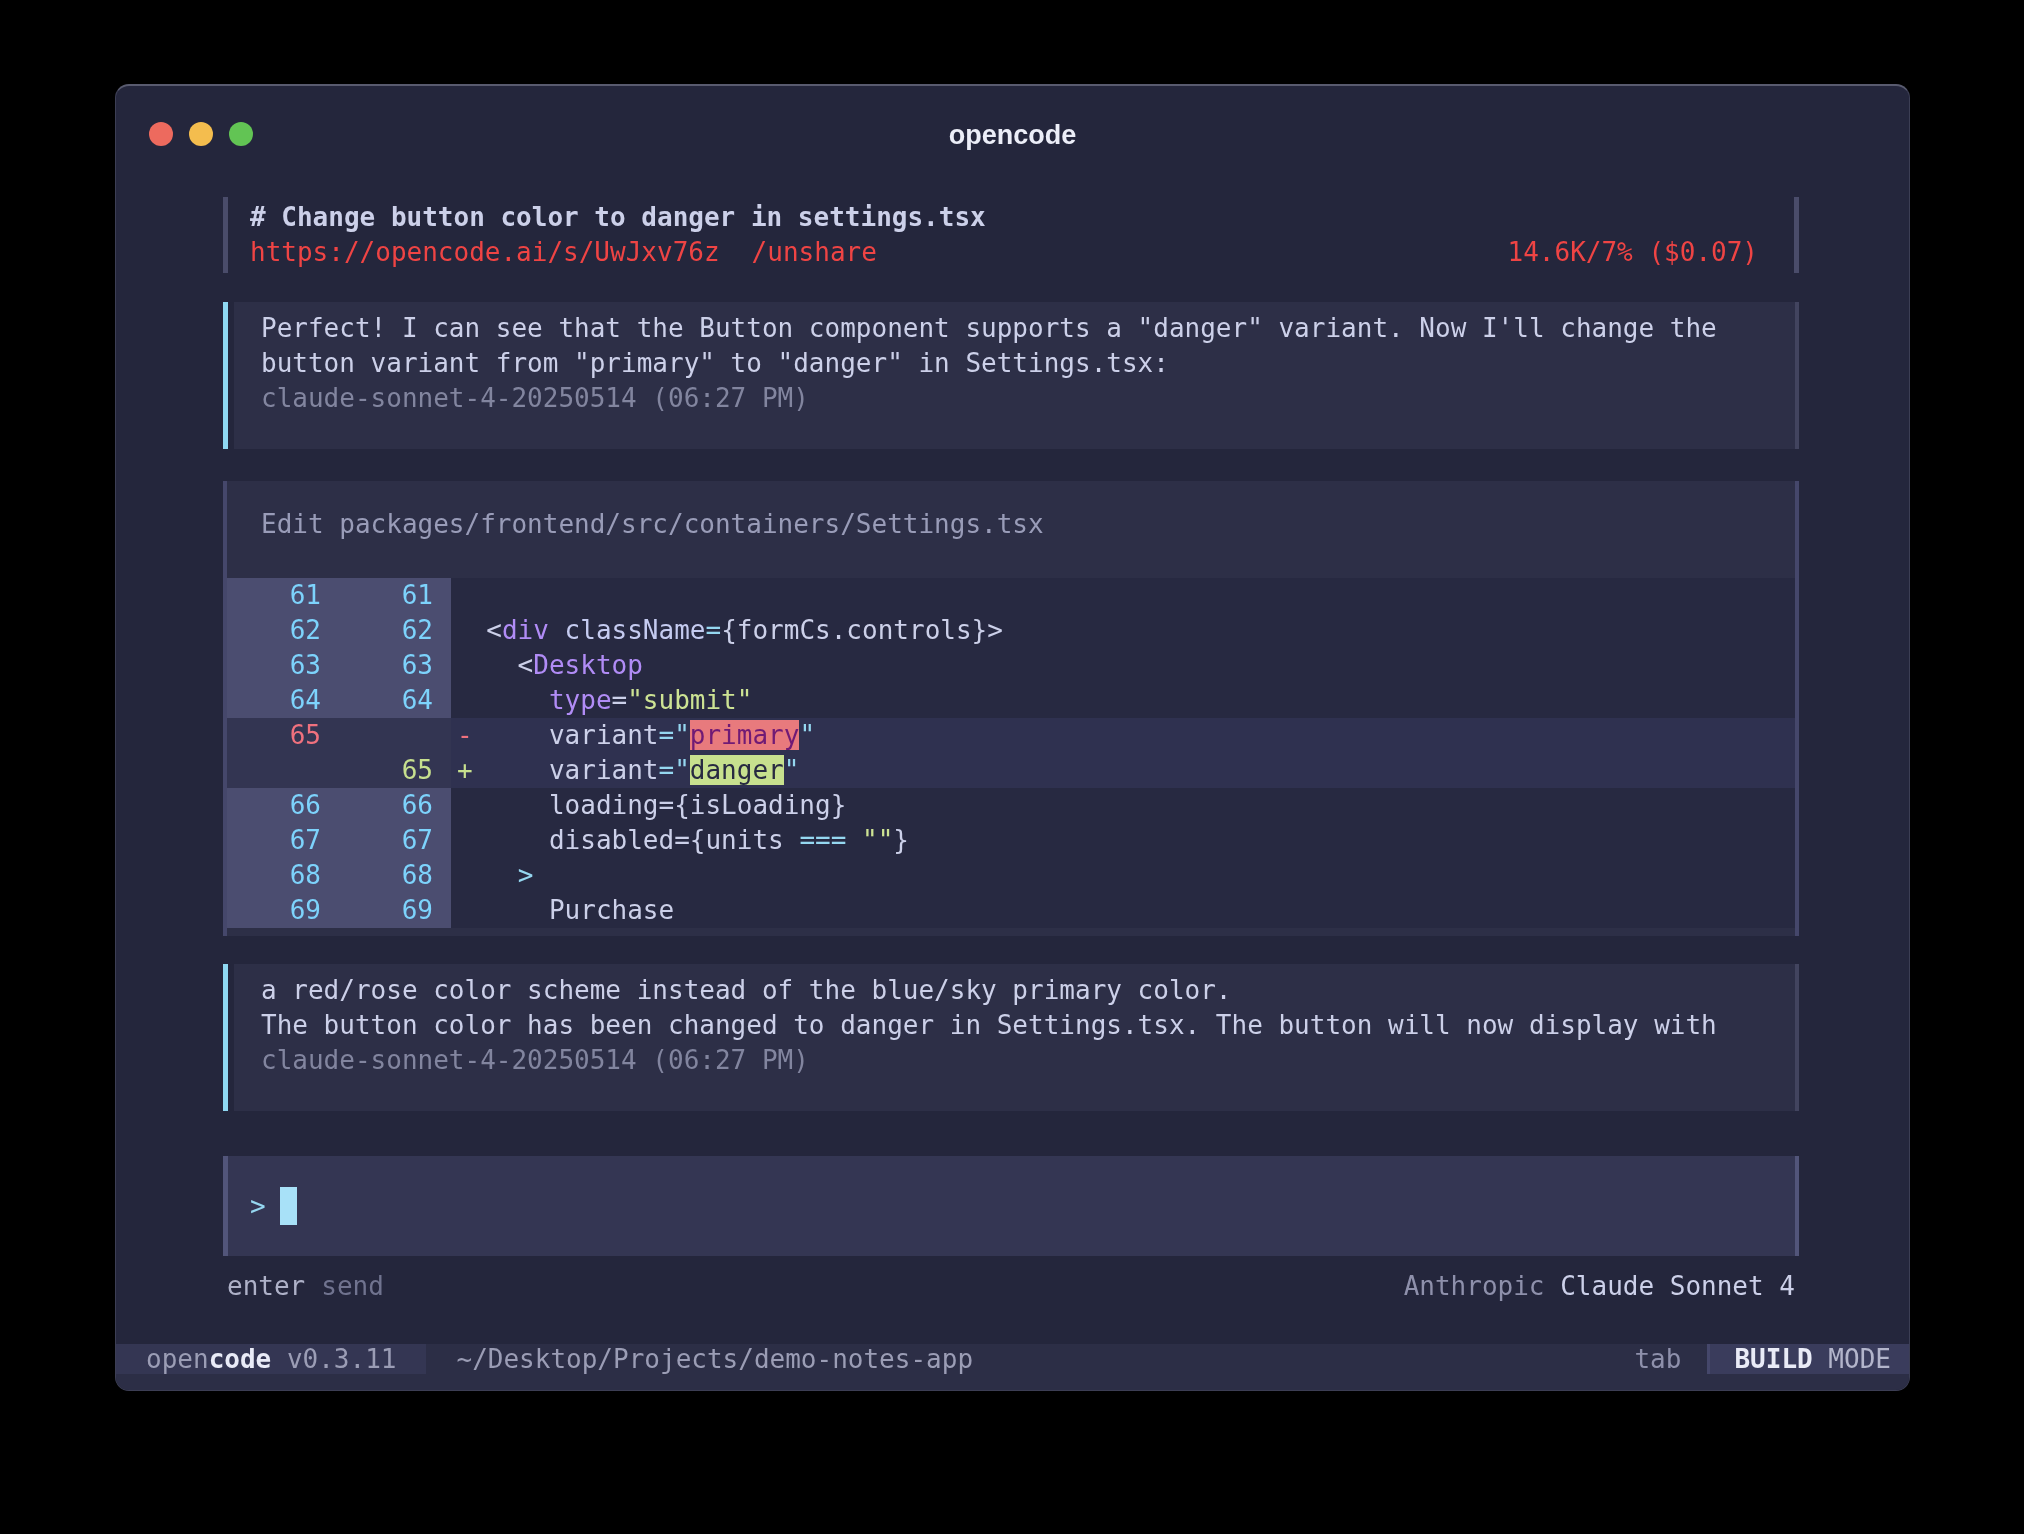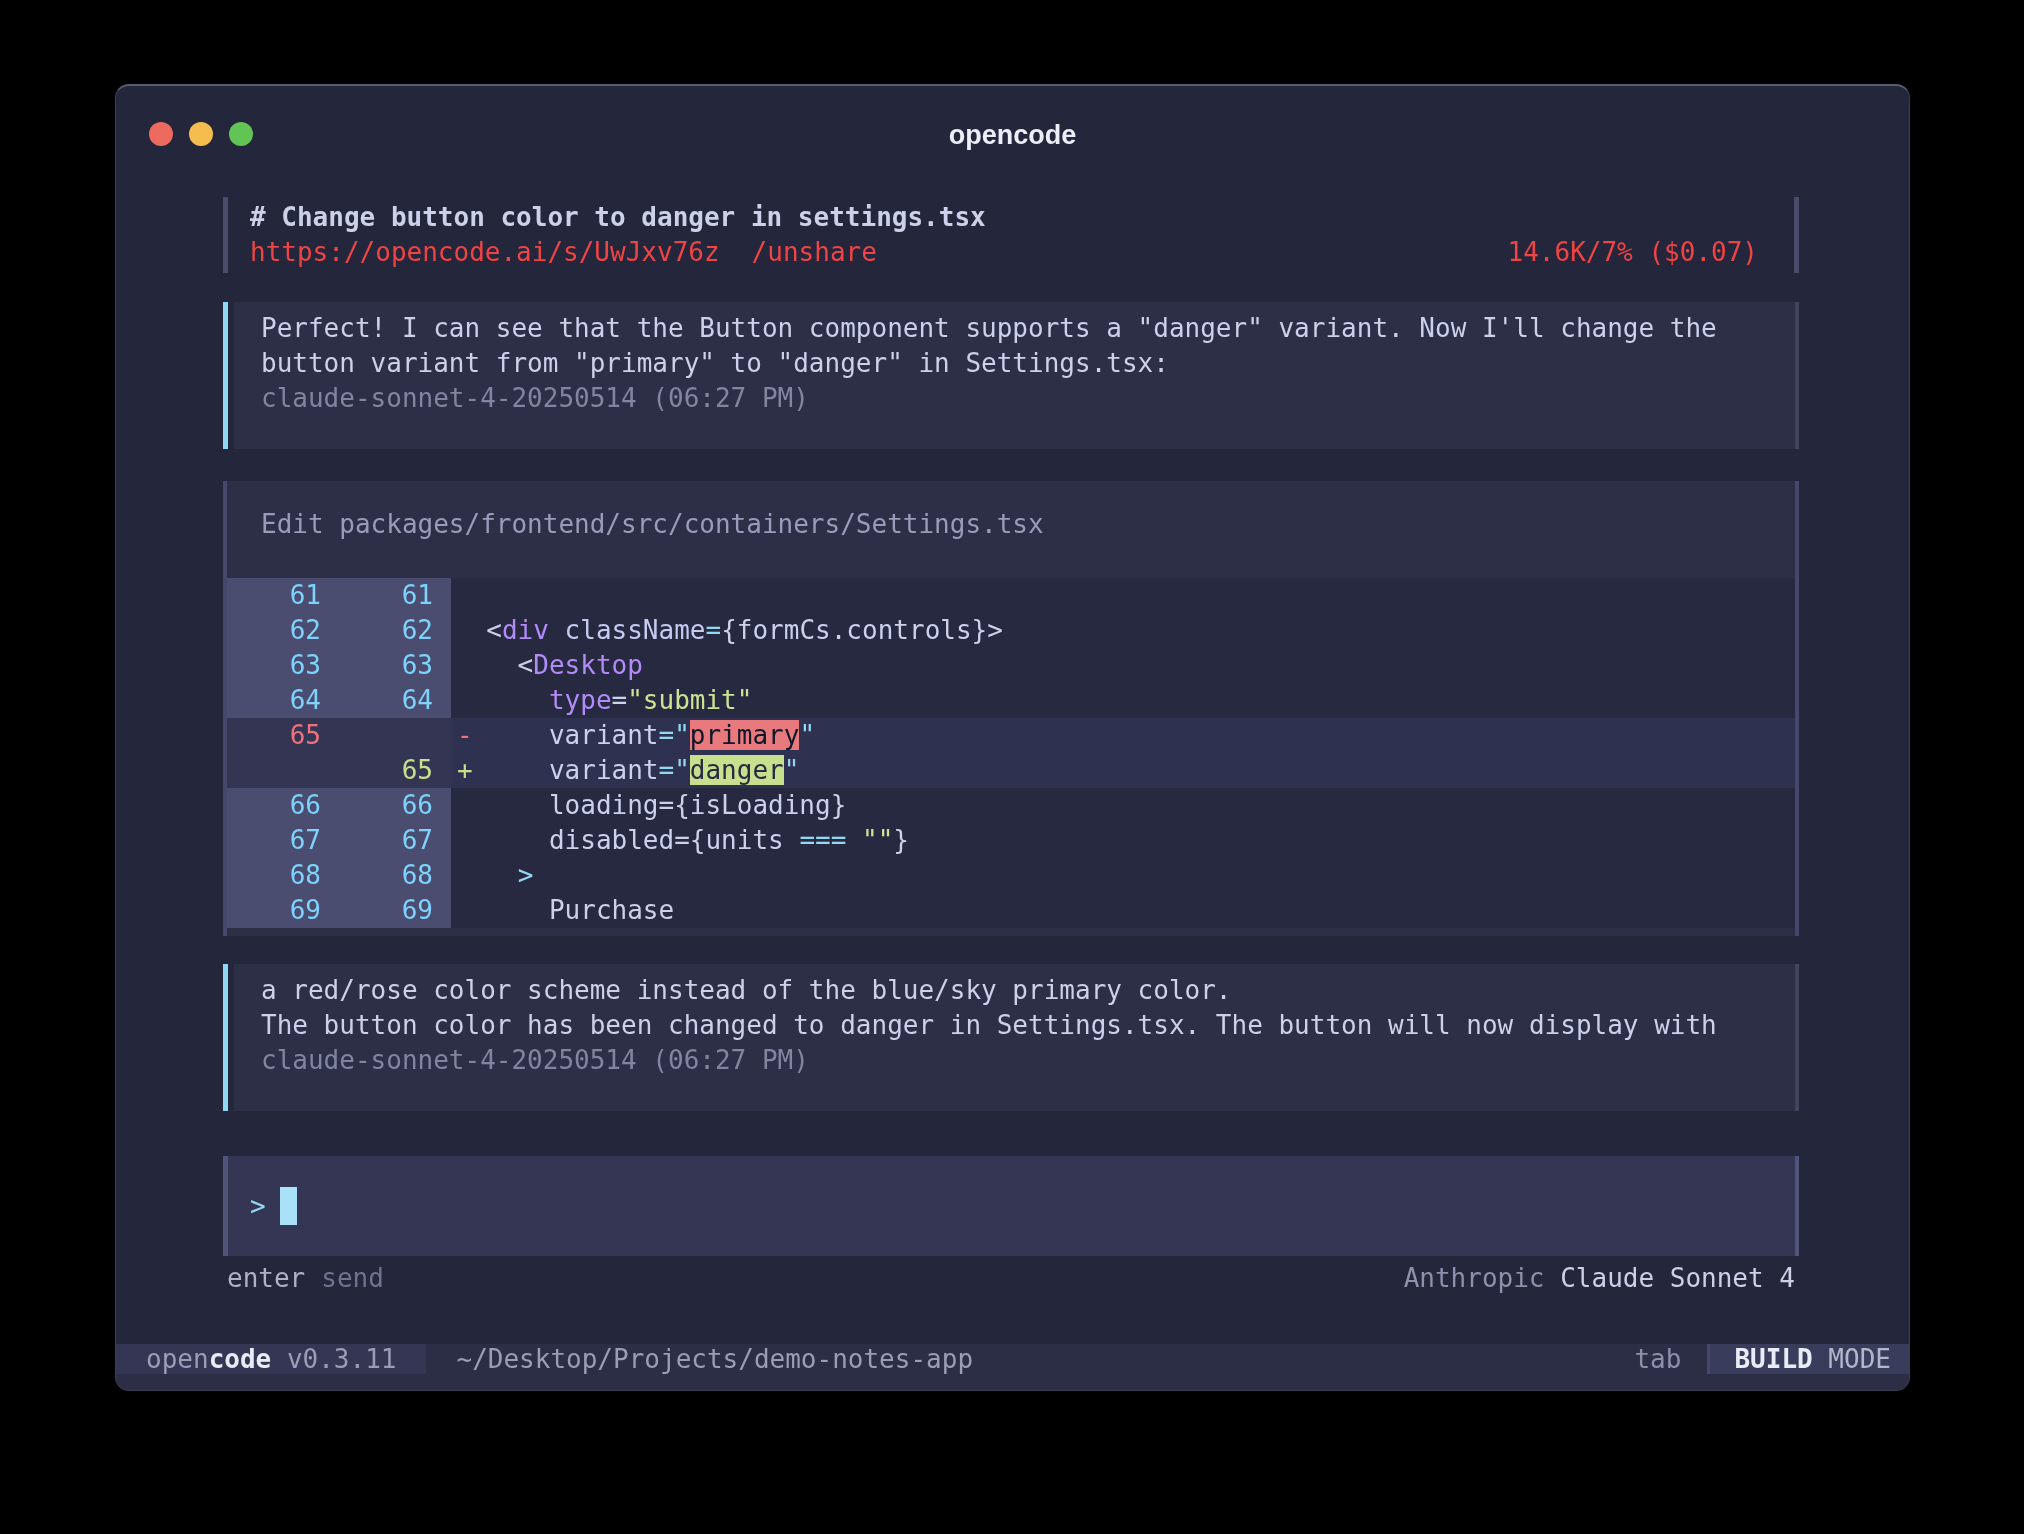--- a/index.html
+++ b/index.html
@@ -48,29 +48,29 @@
   .drow.ctx .dcode{background:#272941;}
   .drow.del .dcode,.drow.add .dcode{background:#2f3150;}
   .mark{position:absolute;left:6px;top:0;width:20px;}
   .drow.del .mark{color:#f0717e;}
   .drow.add .mark{color:#c7e08e;}
   .tok-lav{color:#ccd0e9;}
   .tok-pur{color:#b18cf6;}
   .tok-grn{color:#cde394;}
   .tok-cyn{color:#95d7f0;}
   .tok-attr{color:#c5cbf0;}
-  .tok-hlr{background:#e87a7d;color:#0f172a;}
+  .tok-hlr{background:#e87a7d;color:#701a75;}
   .tok-hlg{background:#c7e08e;color:#282a41;}
   
   .inputbox{margin-top:45px;flex:0 0 auto;height:100px;background:#343653;
             border-left:5px solid #52557a;border-right:4px solid #52557a;
             display:flex;align-items:center;padding-left:22px;box-sizing:border-box;}
   .prompt{color:#95d7f0;white-space:pre;}
   .cursor{display:inline-block;width:17px;height:38px;background:#a8e1f8;margin-left:14px;vertical-align:middle;}
-  .hintrow{margin-top:5px;height:35px;line-height:35px;display:flex;flex:0 0 auto;padding:0 4px;}
+  .hintrow{margin-top:13px;height:35px;line-height:35px;display:flex;flex:0 0 auto;padding:0 4px;}
   .hint-key{color:#aeb1c8;white-space:pre;}
   .hint-act{color:#70738f;white-space:pre;margin-left:16px;}
   .modelinfo{margin-left:auto;white-space:pre;}
   .prov{color:#8e90ab;}
   .modl{color:#ccd0e9;}
   
   .statusbar{margin-top:auto;height:46px;flex:0 0 auto;background:#2c2e46;display:flex;align-items:flex-start;}
   .schip-left{background:#343653;display:flex;align-items:center;padding:0 30px;white-space:pre;}
   .s-dim{color:#9b9db5;}
   .s-bright{color:#e9ebf7;font-weight:bold;}

